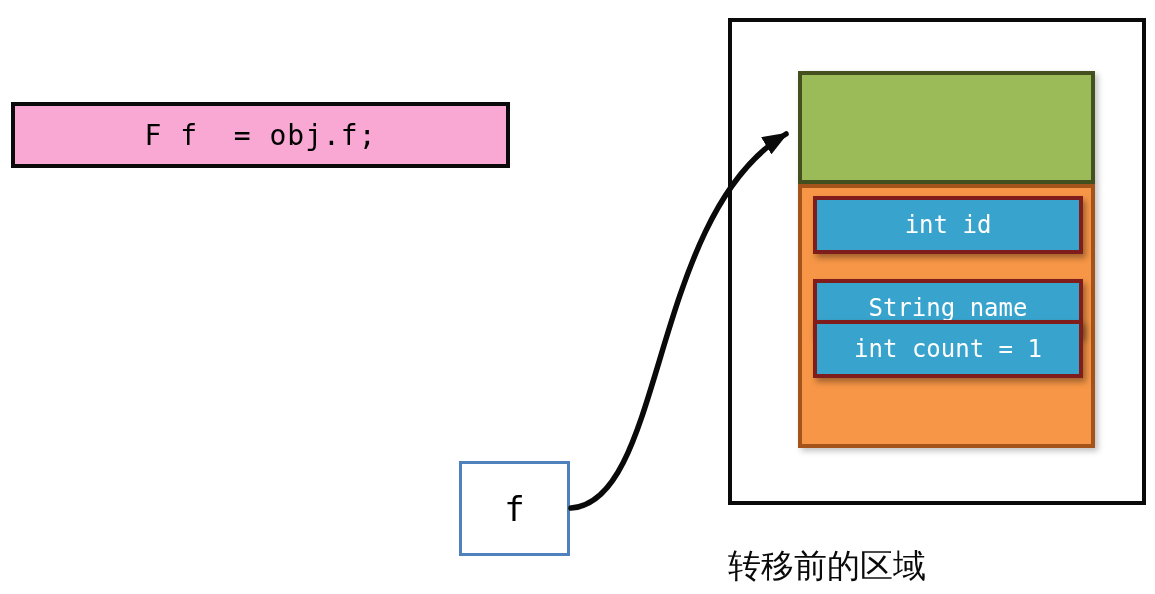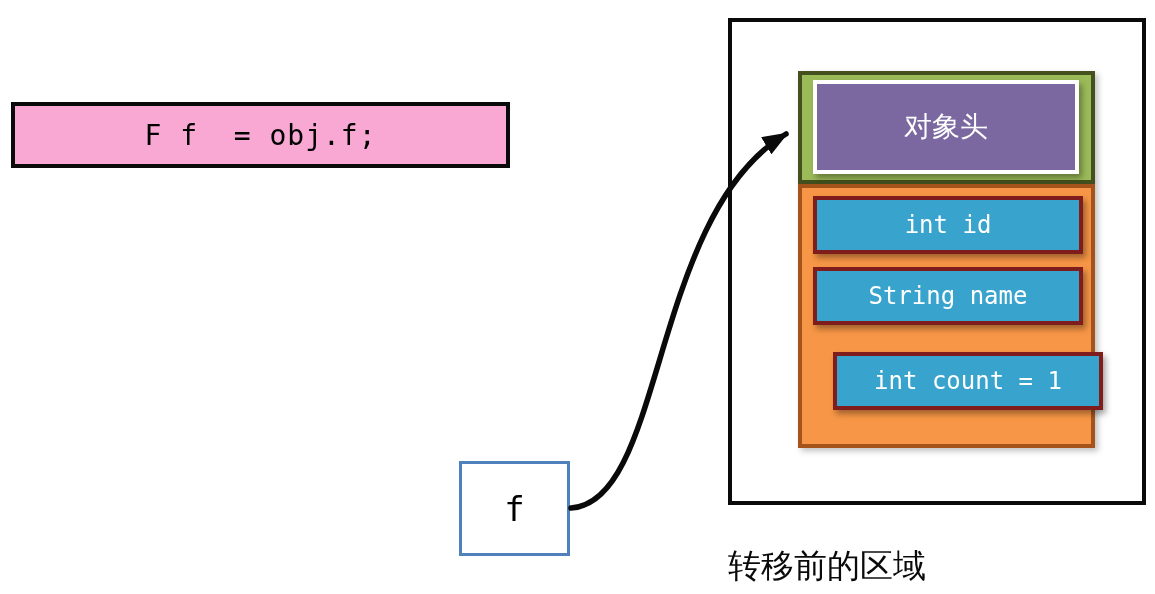--- a/index.html
+++ b/index.html
@@ -59,22 +59,22 @@
     box-shadow:3px 3px 6px rgba(0,0,0,0.25);
   }
   .field-box{
     left:813px;width:270px;height:58px;
     background:var(--field-fill);
     border:4px solid #7f1d1d;
     box-shadow:3px 4px 6px rgba(0,0,0,0.35);
     color:#fff;font-size:24px;white-space:pre;
   }
   .field-1{top:196px;}
-  .field-2{top:267px;align-items:center;}
-  .field-3{top:352px;margin-left:20px;}
+  .field-2{top:279px;align-items:center;}
+  .field-3{top:320px;}
 
   .object-name-label{
     left:798px;top:458px;width:297px;
     text-align:center;font-size:31px;color:#0a0a0a;
   }
   .region-name-label{
     left:728px;top:544px;width:418px;
     text-align:left;font-size:33px;color:#0a0a0a;
   }
 
@@ -92,23 +92,20 @@
 
 <div class="canvas">
 
   <div class="abs center code-box">
     <span class="mono code-text">F f  = obj.f;</span>
   </div>
 
   <div class="abs region-box"></div>
 
   <div class="abs header-slot"></div>
-  <div class="abs center header-box">
-    <span>对象头</span>
-  </div>
 
   <div class="abs fields-box"></div>
 
   <div class="abs center mono field-box field-1">
     <span>int id</span>
   </div>
   <div class="abs center mono field-box field-2">
     <span>String name</span>
   </div>
   <div class="abs center mono field-box field-3">

